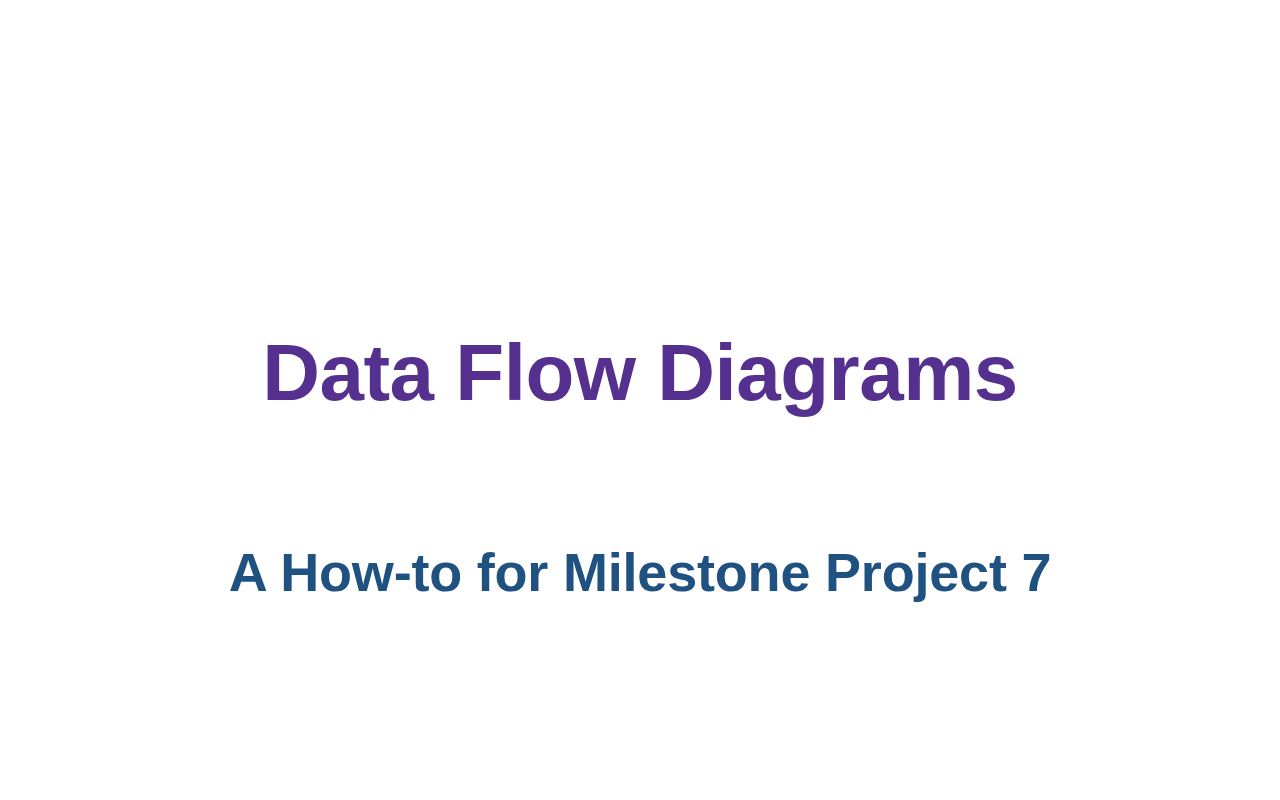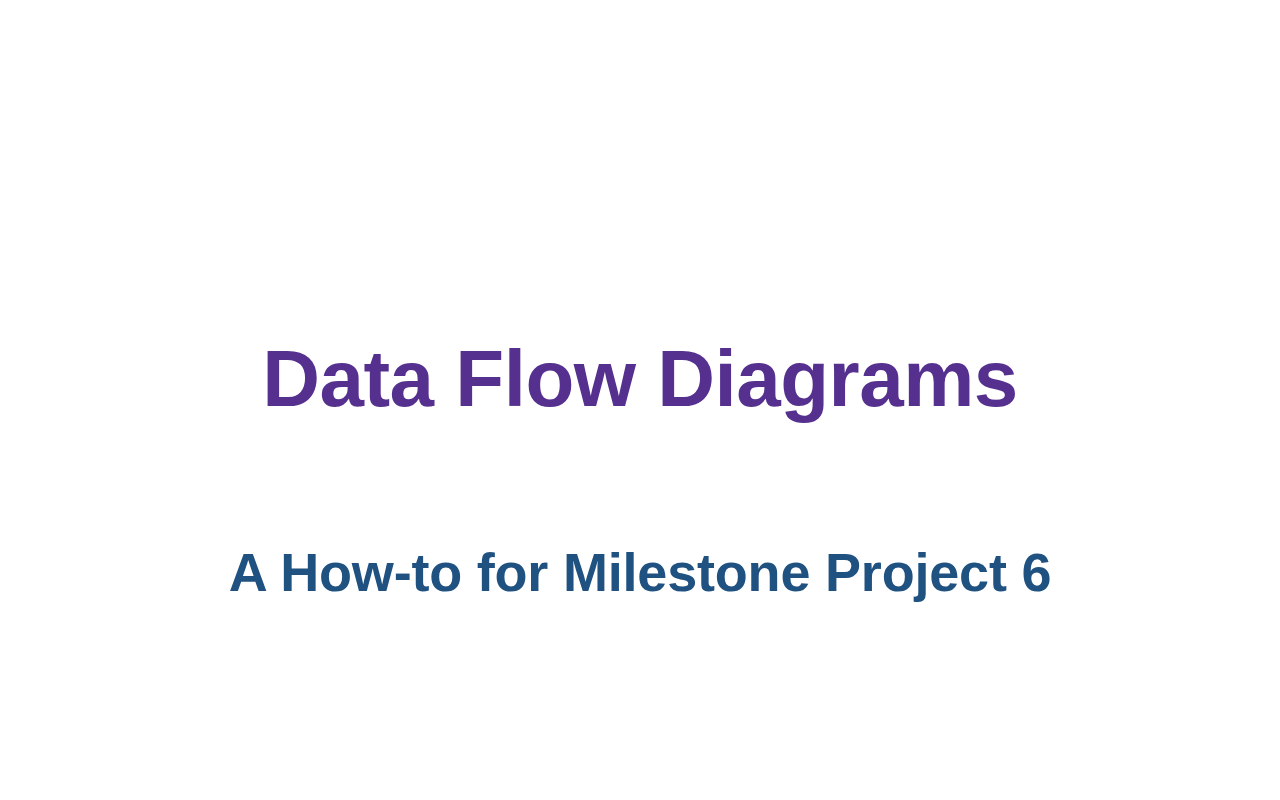--- a/index.html
+++ b/index.html
@@ -38,21 +38,21 @@
   .title-block {
     position: absolute;
     left: 0;
     top: 325px;
     width: 1280px;
     text-align: center;
   }
 
   .slide-title {
     display: block;
-    margin: 6px;
+    margin: 0;
     padding: 0;
     font-family: "Liberation Sans", sans-serif;
     font-size: 80px;
     font-weight: bold;
     line-height: 96px;
     letter-spacing: -0.5px;
     color: #55308f;
     white-space: nowrap;
   }
 
@@ -81,17 +81,17 @@
 <body>
 
 <div class="slide" style="background: rgb(255, 255, 255);">
   <div class="slide-content">
 
     <div class="title-block">
       <h1 class="slide-title" style="color: rgb(85, 48, 143);">Data Flow Diagrams</h1>
     </div>
 
     <div class="subtitle-block">
-      <h2 class="slide-subtitle" style="color: rgb(31, 81, 129);">A How-to for Milestone Project 6</h2>
+      <h2 class="slide-subtitle" style="color: rgb(31, 81, 129);">A How-to for Milestone Project 7</h2>
     </div>
 
   </div>
 </div>
 
 </body></html>

